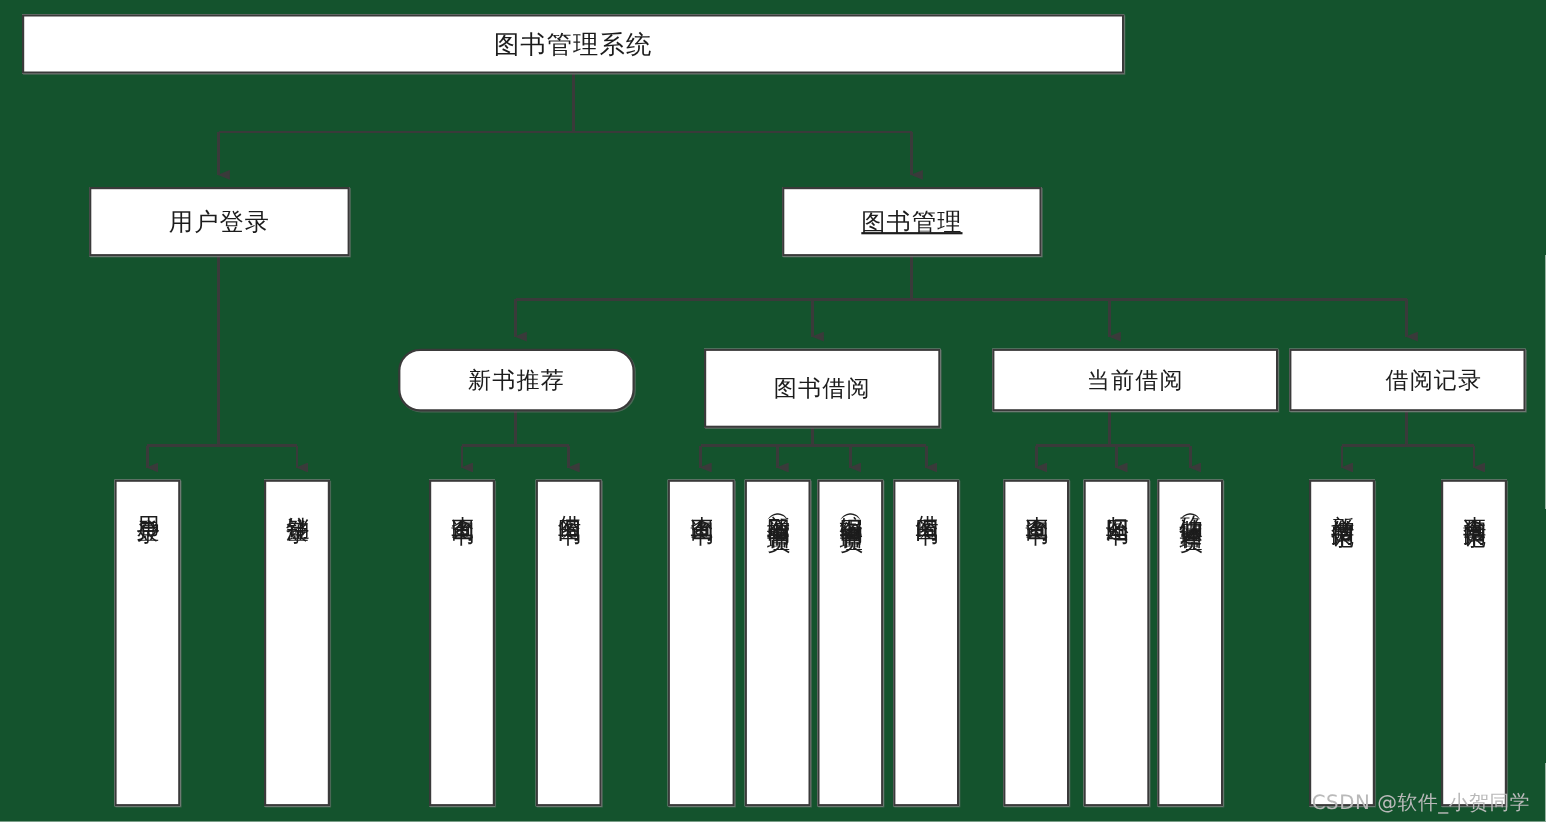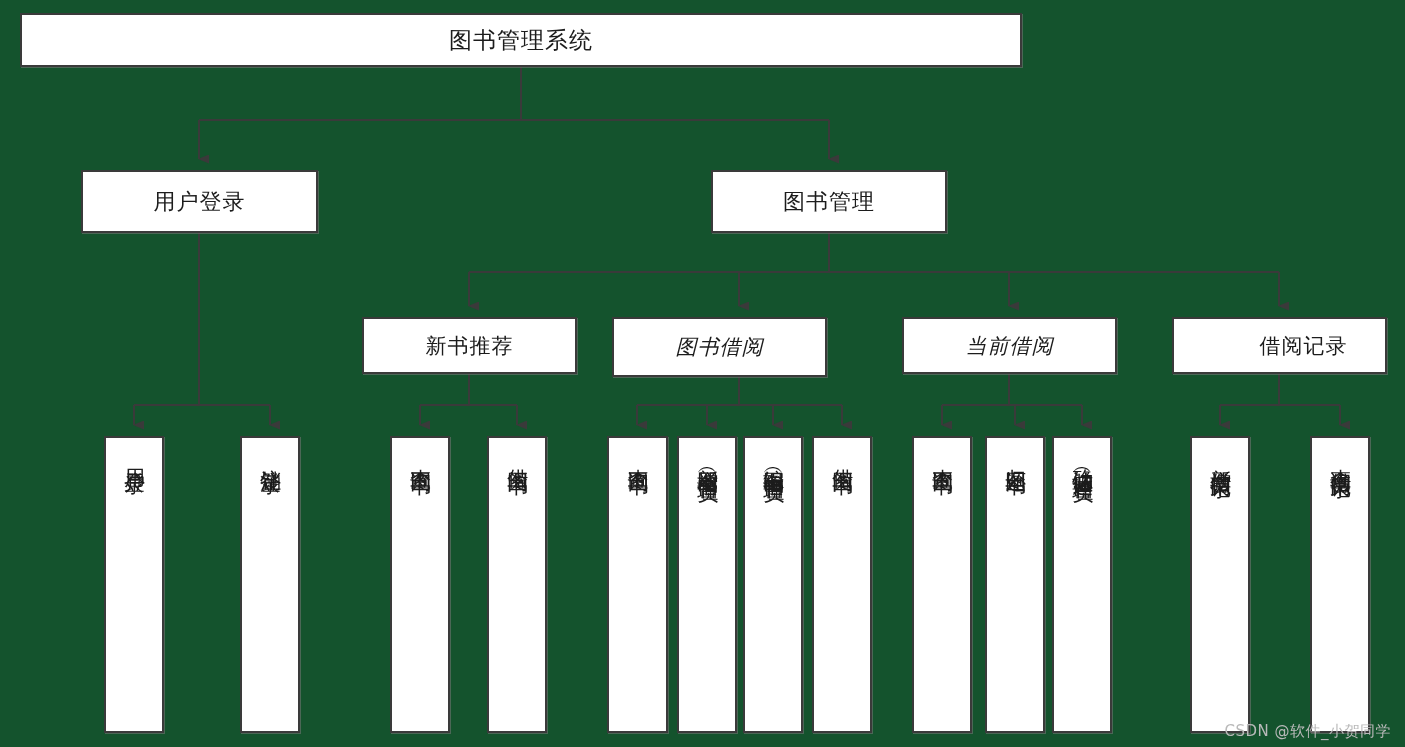--- a/index.html
+++ b/index.html
@@ -61,21 +61,21 @@
     text-orientation: upright;
     line-height: 1.22;
     letter-spacing: 2px;
     white-space: nowrap;
     display: block;
   }
   .watermark {
     position: absolute;
     right: 14px;
     bottom: 6px;
-    font-size: 15px;
+    font-size: 18px;
     color: #b9b9b9;
     letter-spacing: 0.5px;
     white-space: nowrap;
     user-select: none;
   }
 </style>
 </head>
 <body>
 
 <div id="diagram-root">
@@ -124,32 +124,32 @@
   </svg>
 
   <div class="node root" style="left: 20px; top: 13px; width: 1002px; height: 54px;">
     <span>图书管理系统</span>
   </div>
 
   <div id="level2-layer">
       <div class="node level2" style="left: 81px; top: 170px; width: 237px; height: 63px;">
         <span>用户登录</span>
       </div>
-      <div class="node level2" style="left: 711px; top: 170px; width: 236px; height: 63px;">
+      <div class="node level2" style="left: 711px; top: 170px; width: 236px; height: 63px; text-decoration: underline;">
         <span>图书管理</span>
       </div>
     </div>
   <div id="level3-layer">
-      <div class="node level3" style="left: 362px; top: 317px; width: 215px; height: 57px;">
+      <div class="node level3" style="left: 362px; top: 317px; width: 215px; height: 57px; border-radius: 20px;">
         <span>新书推荐</span>
       </div>
-      <div class="node level3" style="left: 612px; top: 317px; width: 215px; height: 60px; font-style: italic;">
+      <div class="node level3" style="left: 640px; top: 317px; width: 215px; height: 72px;">
         <span>图书借阅</span>
       </div>
-      <div class="node level3" style="left: 902px; top: 317px; width: 215px; height: 57px; font-style: italic;">
+      <div class="node level3" style="left: 902px; top: 317px; width: 260px; height: 57px;">
         <span>当前借阅</span>
       </div>
       <div class="node level3" style="left: 1172px; top: 317px; width: 215px; height: 57px; padding-left: 48px;">
         <span>借阅记录</span>
       </div>
     </div>
   <div id="leaf-layer">
       <div class="node leaf" style="left: 104px; top: 436px; width: 60px; height: 297px;">
         <span class="vtext">用户登录</span>
       </div>

